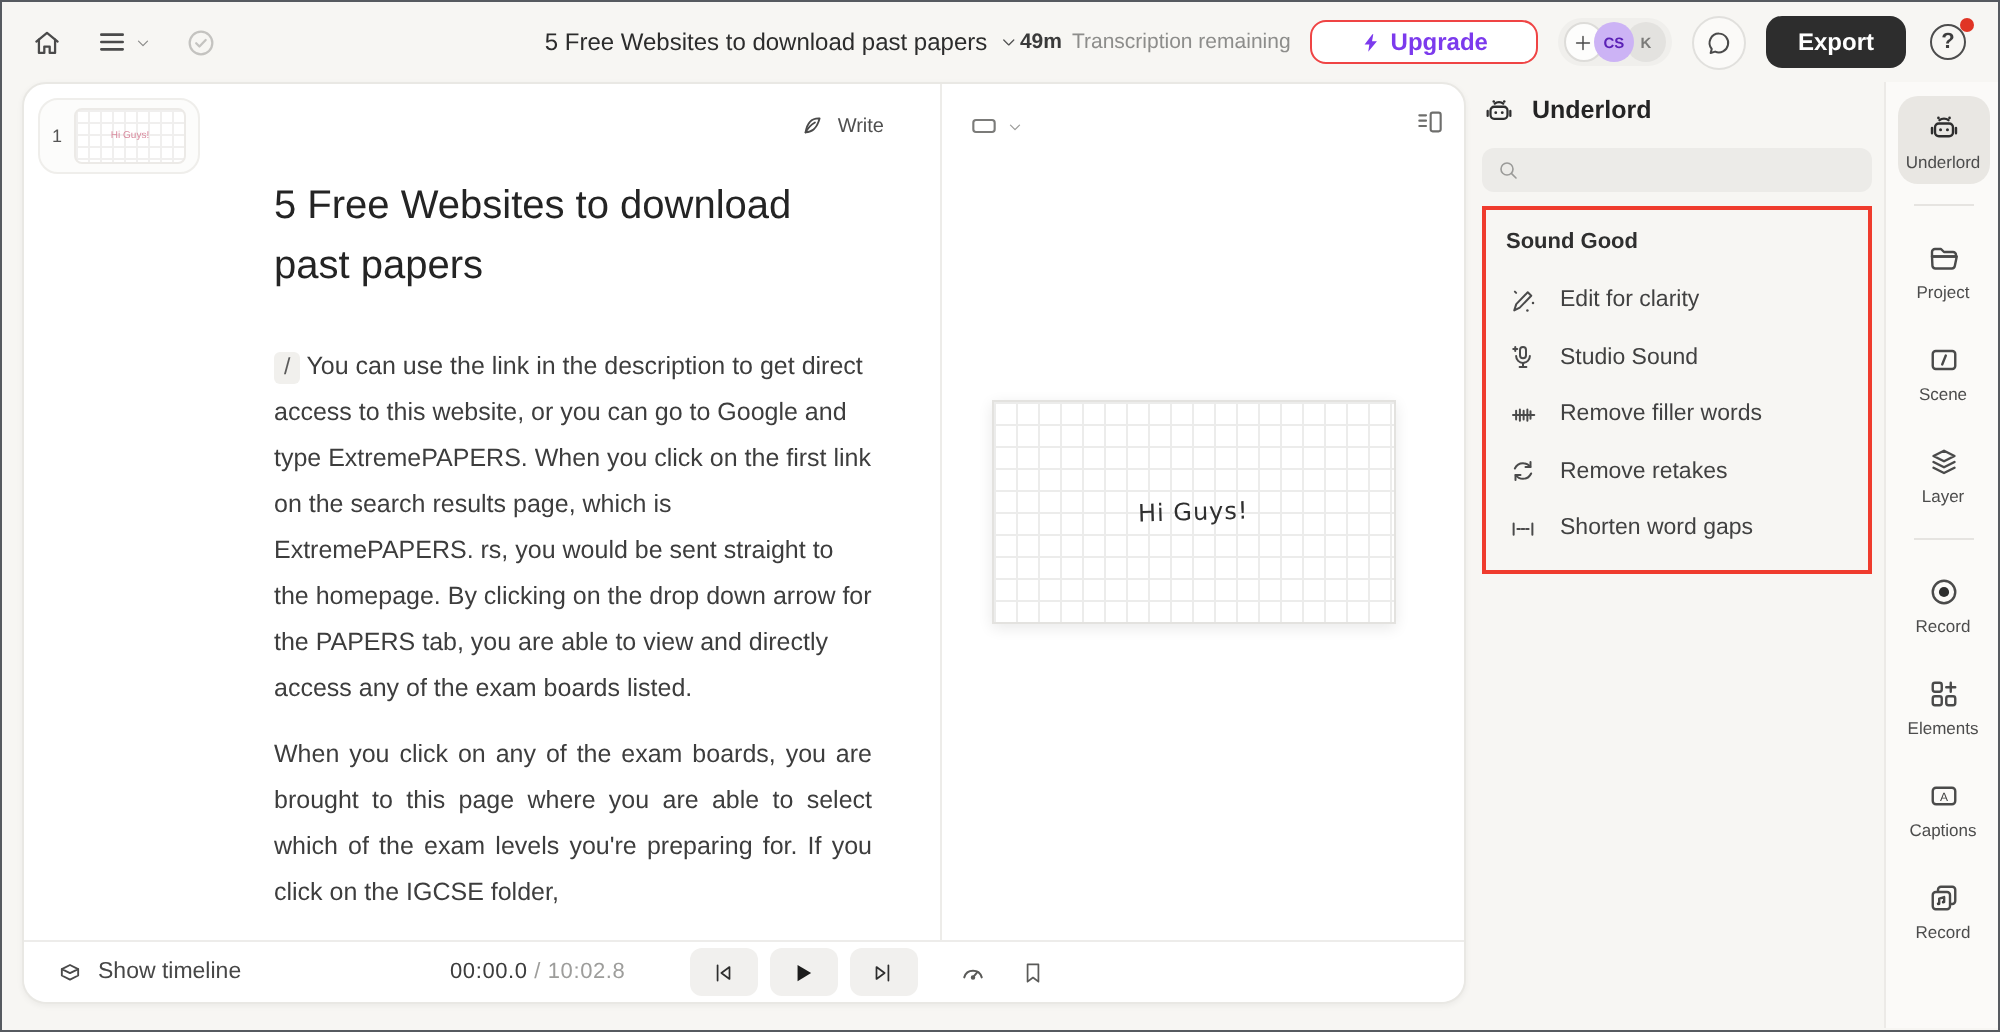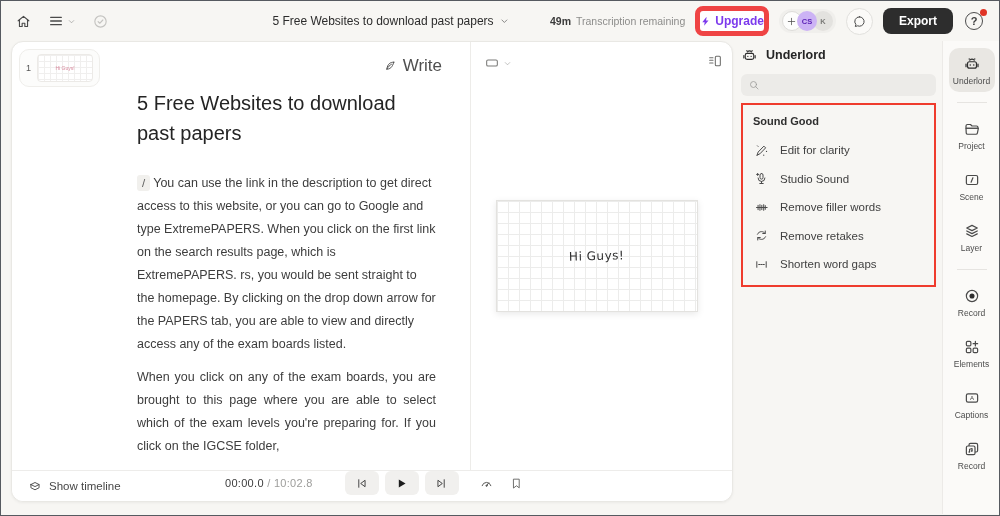--- a/index.html
+++ b/index.html
@@ -15,22 +15,22 @@
   .topbar { position:absolute; top:0; left:0; right:0; height:40px; display:flex;
             align-items:center; padding:0 14px; }
   .tb-left { display:flex; align-items:center; gap:16px; }
   .tb-btn { display:flex; align-items:center; gap:3px; cursor:pointer; }
   .doc-title-wrap { position:absolute; left:390px; transform:translateX(-50%);
             display:flex; align-items:center; gap:6px; font-size:12px; color:#2c2c2c; white-space:nowrap; }
   .tb-right { margin-left:auto; display:flex; align-items:center; gap:10px; }
   .transcription { display:flex; gap:5px; align-items:baseline; font-size:10.5px; white-space:nowrap; }
   .transcription b { color:#3a3a3a; font-weight:700; }
   .transcription span { color:#8d8d8b; font-weight:400; }
-  .upgrade-btn { display:flex; align-items:center; gap:4px; border:5px solid #ef4444;
-            border-radius:8px; padding:3px 0; color:#7c3aed; font-size:12px; font-weight:700;
+  .upgrade-btn { display:flex; align-items:center; gap:4px; border:1px solid #ef4444;
+            border-radius:8px; padding:3px 24px; color:#7c3aed; font-size:12px; font-weight:700;
             background:#fff; cursor:pointer; }
   .avatar-group { display:flex; align-items:center; background:#f0efec; border-radius:999px; padding:2px 3px; }
   .circle20 { width:20px; height:20px; border-radius:50%; display:flex; align-items:center;
             justify-content:center; font-size:7.5px; font-weight:700; }
   .plus-circle { background:#fdfdfc; border:1px solid #dddcd9; color:#555; }
   .avatar-cs { background:#ccb3f5; color:#5b21b6; margin-left:-5px; z-index:2; }
   .avatar-k  { background:#e3e2df; color:#7b7b79; margin-left:-4px; }
   .round-btn { width:27px; height:27px; border-radius:50%; border:1px solid #e1e0dd; background:#fbfaf8;
             display:flex; align-items:center; justify-content:center; cursor:pointer; }
   .export-btn { background:#2d2d2d; color:#fff; font-size:12px; font-weight:600; border:none;
@@ -50,21 +50,21 @@
   .scene-chip { position:absolute; left:7px; top:7px; display:flex; align-items:center; gap:6px;
             background:#fcfcfb; border:1px solid #efeeeb; border-radius:10px; padding:4px 6px; cursor:pointer; }
   .scene-num { font-size:9px; color:#555; }
   .mini-thumb { width:56px; height:28px; background:#fff; border:1px solid #eceae7; border-radius:4px;
             display:flex; align-items:center; justify-content:center;
             background-image:linear-gradient(#f0efee 1px, transparent 1px),
                              linear-gradient(90deg,#f0efee 1px, transparent 1px);
             background-size:6px 6px; }
   .mini-caption { font-size:5px; color:#d98a9e; }
   .write-btn { position:absolute; right:28px; top:14px; display:flex; align-items:center; gap:6px;
-            color:#4f4f4f; font-size:17px; cursor:pointer; }
+            color:#4f4f4f; font-size:10px; cursor:pointer; }
   .doc-body { position:absolute; left:125px; top:46px; width:299px; }
   .doc-h1 { font-size:20px; font-weight:500; color:#242424; line-height:30px; margin-bottom:24px; }
   .add-speaker { font-size:11.5px; color:#8f8f8d; margin-bottom:9px; cursor:pointer; }
   .par { font-size:12.5px; color:#3d3d3d; line-height:23px; margin-bottom:10px; }
   .par.justify { text-align:justify; }
   .slash-chip { display:inline-block; background:#f1f0ed; border-radius:3px; padding:0 5px;
             color:#5a5a5a; font-size:11.5px; line-height:16px; margin-right:3px; cursor:pointer; }
 
   
   .canvas-area { position:absolute; left:460px; top:0; right:0; bottom:31px; }
@@ -75,21 +75,21 @@
             background-image:linear-gradient(#ececeb 1px, transparent 1px),
                              linear-gradient(90deg,#ececeb 1px, transparent 1px);
             background-size:11px 11px;
             display:flex; align-items:center; justify-content:center; }
   .stage-caption { font-size:12px; color:#2f2f2f; transform:rotate(-1.5deg); letter-spacing:.5px;
             font-family:"DejaVu Sans", cursive; }
 
   
   .card-bottombar { position:absolute; left:0; right:0; bottom:0; height:31px;
             border-top:1px solid #edecea; border-radius:0 0 12px 12px; background:#fff;
-            display:flex; padding:0 16px; }
+            display:flex; align-items:center; padding:0 16px; }
   .show-timeline { display:flex; align-items:center; gap:7px; font-size:11.5px; color:#474747; cursor:pointer; }
   .player-middle { position:absolute; left:213px; display:flex; align-items:center; }
   .time { font-size:11px; letter-spacing:.3px; white-space:nowrap; }
   .time .cur { color:#3c3c3c; }
   .time .sep, .time .tot { color:#9d9d9b; }
   .transport { display:flex; gap:6px; margin-left:32px; }
   .tbtn { width:34px; height:24px; border-radius:6px; background:#f1f0ee; border:none;
             display:flex; align-items:center; justify-content:center; cursor:pointer; }
   .extra-icons { display:flex; gap:16px; margin-left:20px; align-items:center; }
 

